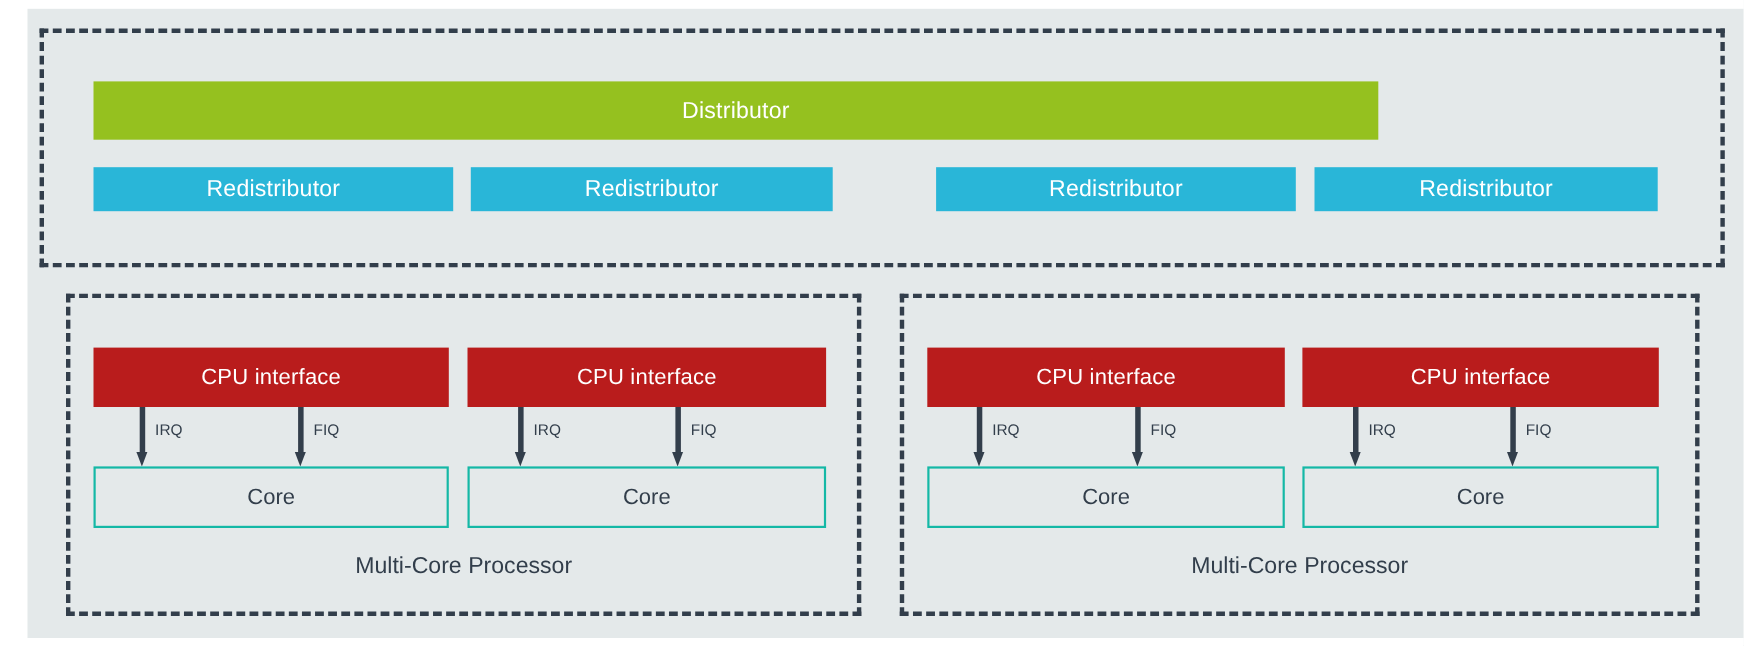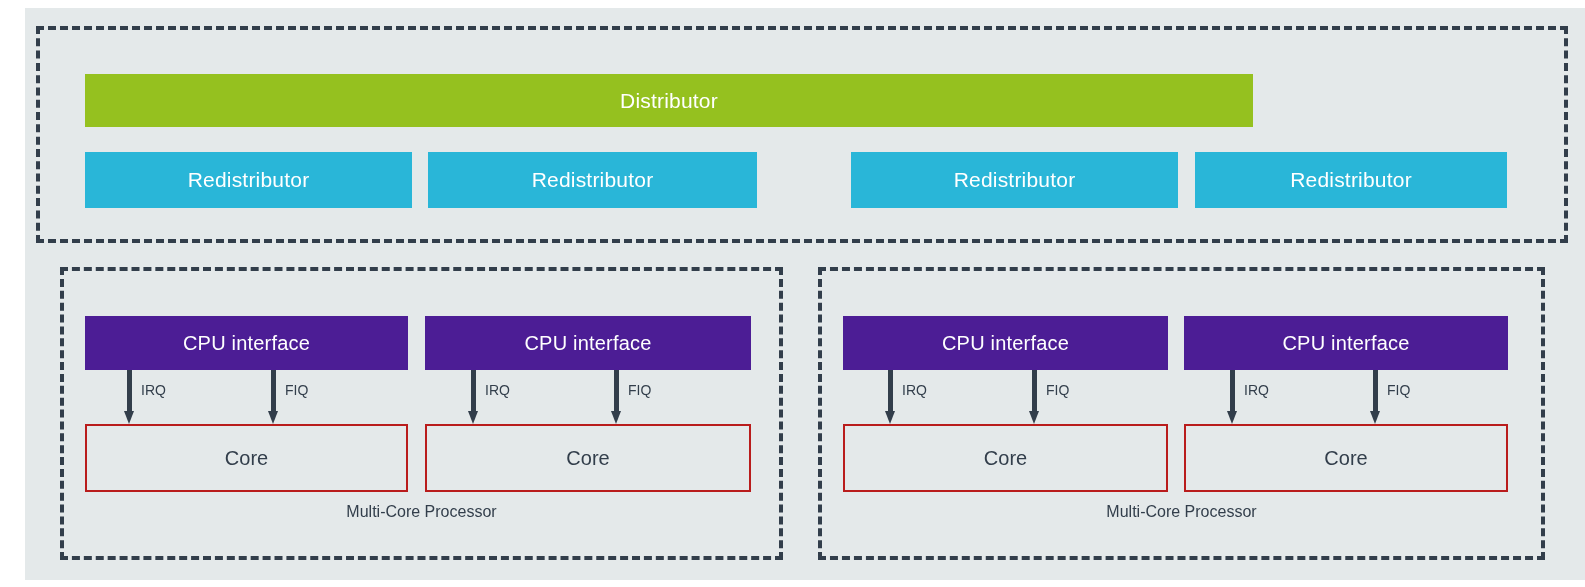--- a/index.html
+++ b/index.html
@@ -78,38 +78,38 @@
     background: #95c11f;
     left: 85px;
     top: 74px;
     width: 1168px;
     height: 53px;
   }
 
   .block-redistributor {
     background: #29b6d8;
     top: 152px;
-    height: 56px;
+    height: 40px;
   }
 
   .block-cpuif {
-    background: #4c1d95;
+    background: #b91c1c;
     top: 316px;
     height: 54px;
     font-size: 20px;
   }
 
   
   .block-core {
     position: absolute;
     box-sizing: border-box;
-    border: 2px solid #b91c1c;
+    border: 2px solid #14b8a6;
     background: transparent;
     top: 424px;
-    height: 68px;
+    height: 56px;
     display: flex;
     align-items: center;
     justify-content: center;
     color: #323e4b;
     font-size: 20px;
     white-space: nowrap;
   }
 
   
   .arrow {
@@ -142,21 +142,21 @@
     top: 382px;
     color: #323e4b;
     font-size: 14px;
     white-space: nowrap;
   }
 
   .mcp-caption {
     position: absolute;
     top: 503px;
     color: #323e4b;
-    font-size: 16px;
+    font-size: 21px;
     text-align: center;
     white-space: nowrap;
   }
 </style>
 </head>
 <body>
 
 <div id="diagram">
 
   <div class="canvas-plate"></div>

